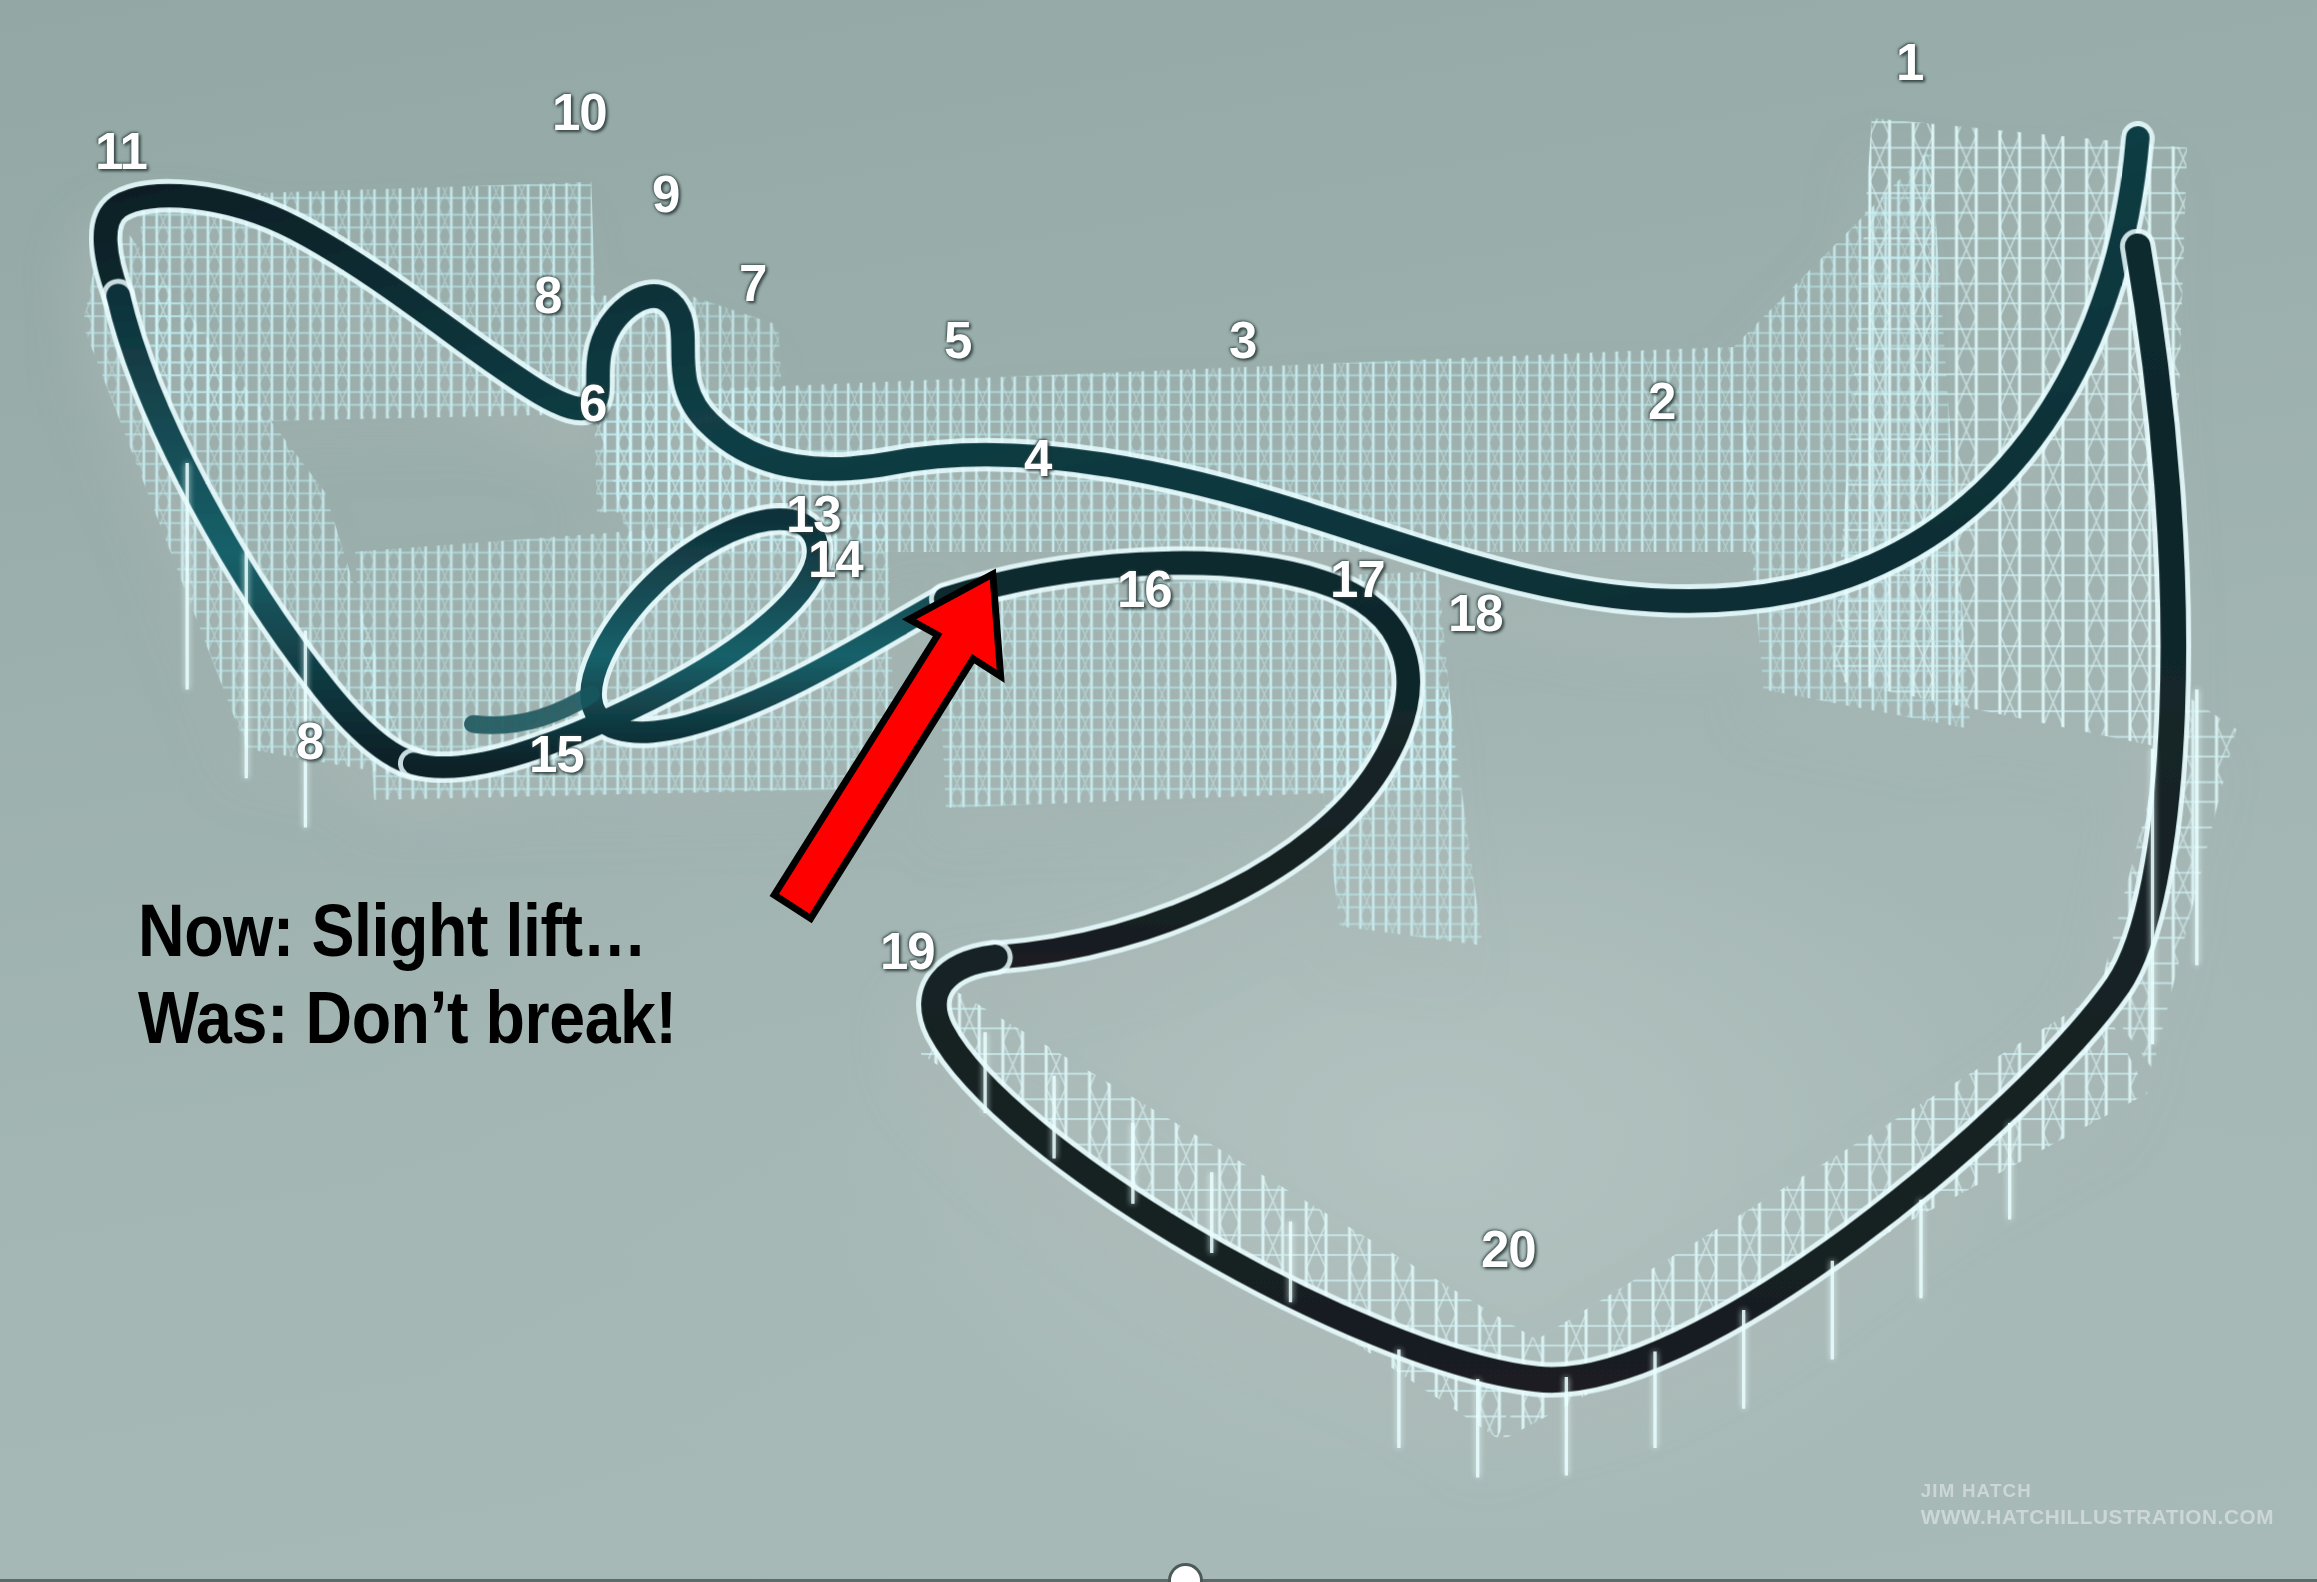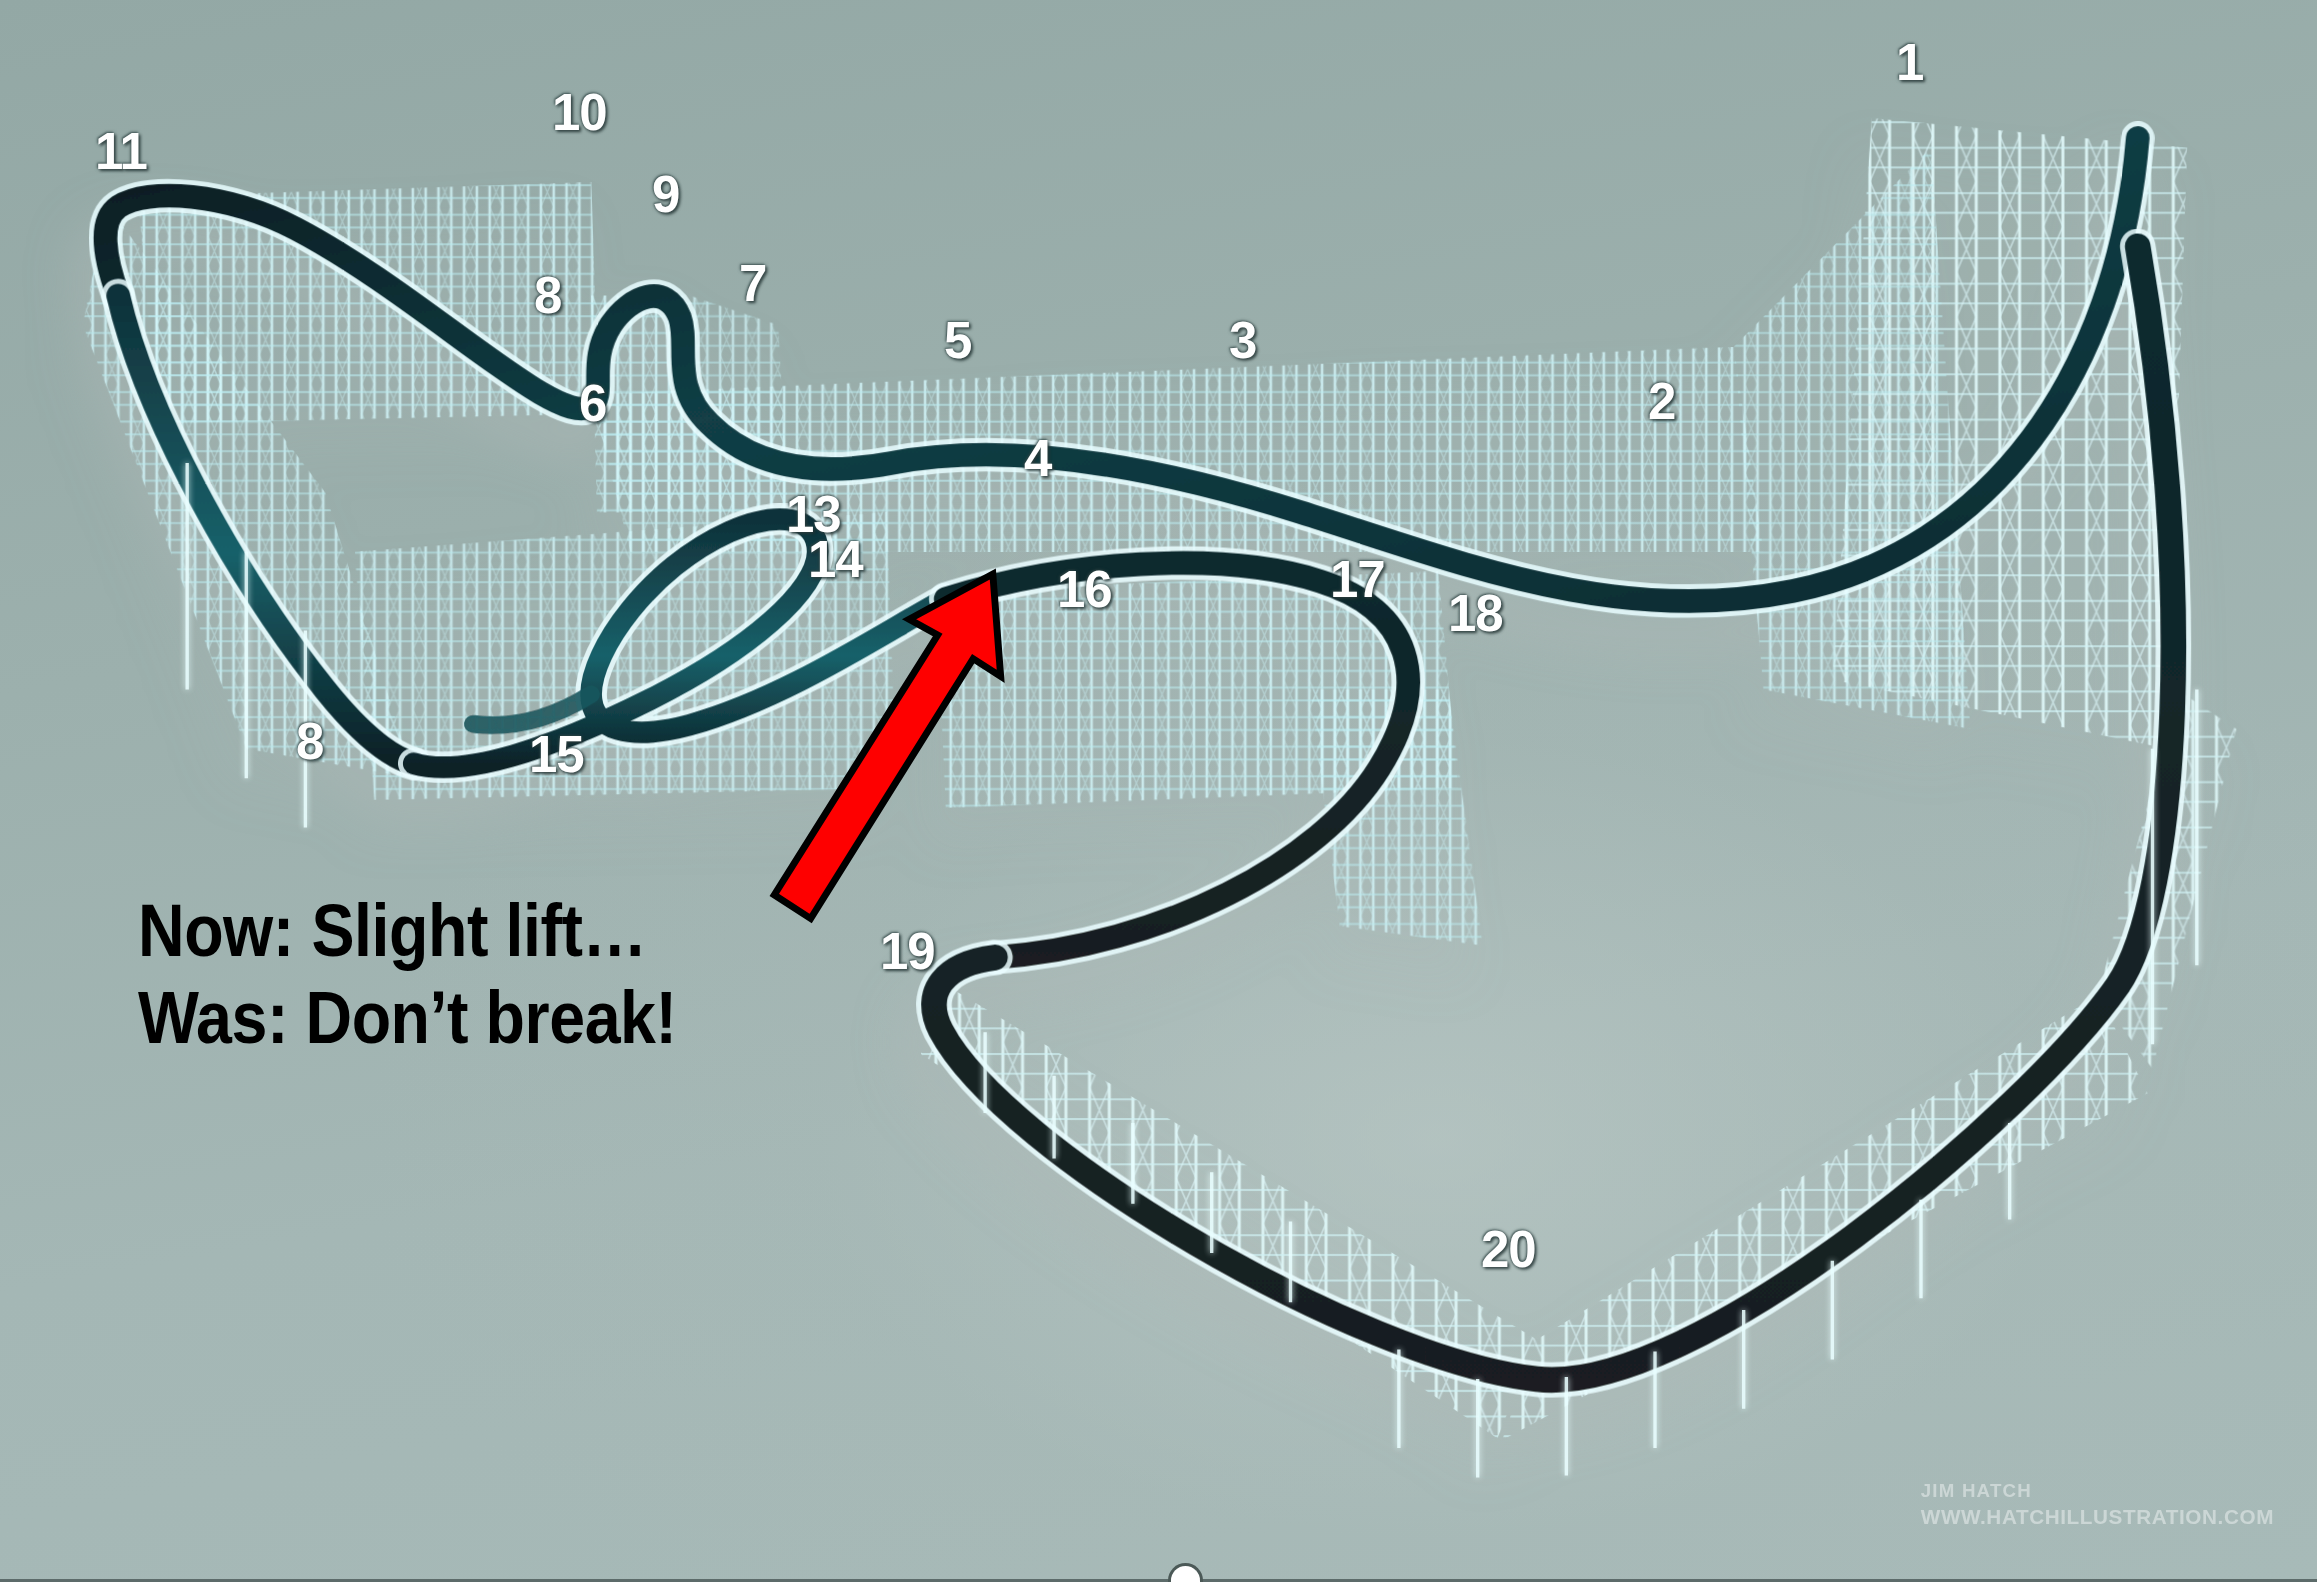--- a/index.html
+++ b/index.html
@@ -252,21 +252,21 @@
       <div class="turn big" style="left: 579px; top: 378px; color: rgb(255, 255, 255);">6</div>
       <div class="turn big" style="left: 739px; top: 258px; color: rgb(255, 255, 255);">7</div>
       <div class="turn big" style="left: 534px; top: 270px; color: rgb(255, 255, 255);">8</div>
       <div class="turn big" style="left: 652px; top: 169px; color: rgb(255, 255, 255);">9</div>
       <div class="turn big" style="left: 552px; top: 87px; color: rgb(255, 255, 255);">10</div>
       <div class="turn big" style="left: 71px; top: 126px; color: rgb(255, 255, 255); margin-left: 24px;">11</div>
       <div class="turn big" style="left: 296px; top: 716px; color: rgb(255, 255, 255);">8</div>
       <div class="turn big" style="left: 786px; top: 441px; color: rgb(255, 255, 255); margin-top: 48px;">13</div>
       <div class="turn big" style="left: 780px; top: 534px; color: rgb(255, 255, 255); margin-left: 28px;">14</div>
       <div class="turn big" style="left: 529px; top: 729px; color: rgb(255, 255, 255);">15</div>
-      <div class="turn big" style="left: 1057px; top: 564px; color: rgb(255, 255, 255);">16</div>
+      <div class="turn big" style="left: 1117px; top: 564px; color: rgb(255, 255, 255);">16</div>
       <div class="turn big" style="left: 1330px; top: 554px; color: rgb(255, 255, 255);">17</div>
       <div class="turn big" style="left: 1448px; top: 588px; color: rgb(255, 255, 255);">18</div>
       <div class="turn big" style="left: 880px; top: 926px; color: rgb(255, 255, 255);">19</div>
       <div class="turn big" style="left: 1481px; top: 1224px; color: rgb(255, 255, 255);">20</div>
     </div>
 
   <svg id="arrowSvg" viewBox="0 0 320 430">
     <polygon points="268,22 276,126 248,108 83,372 46,348 212,84 183,68" fill="#fe0000" stroke="#000000" stroke-width="7" stroke-linejoin="miter"></polygon>
   </svg>
 

